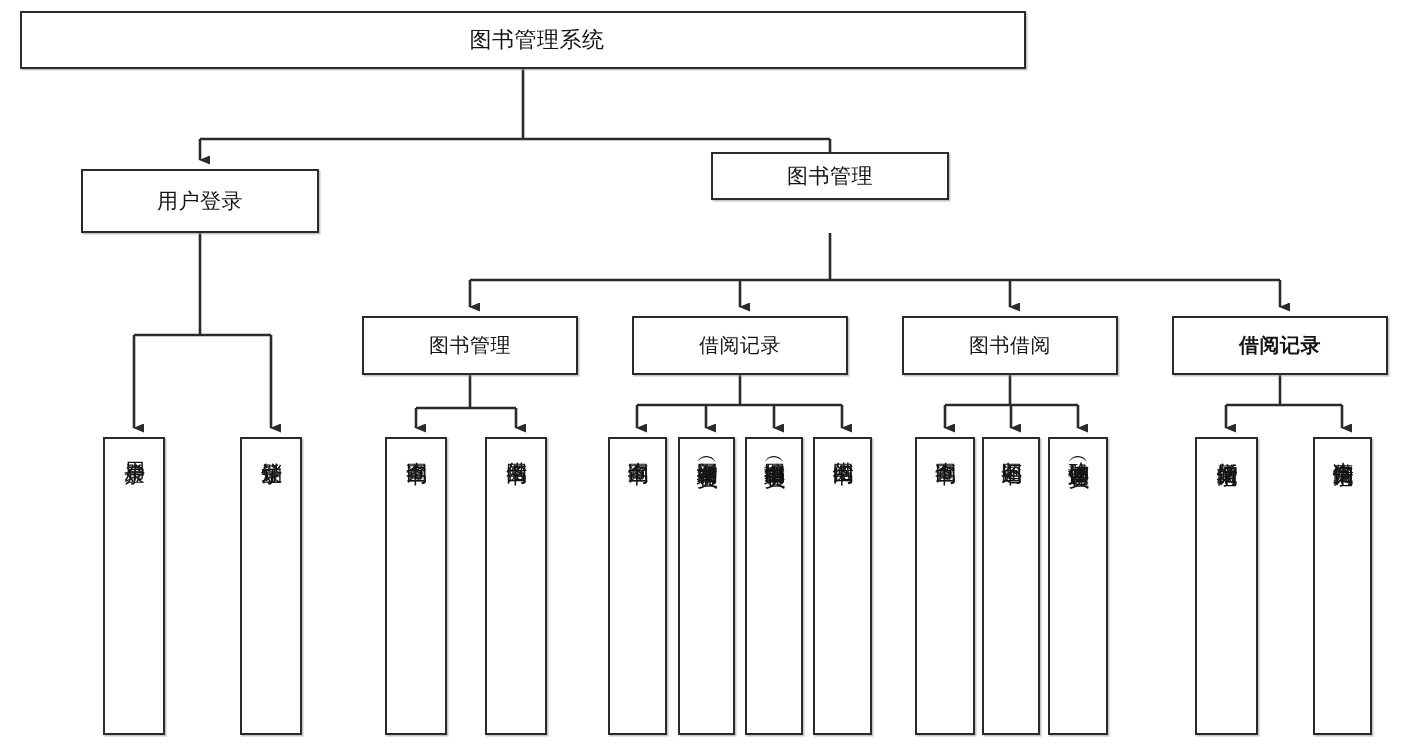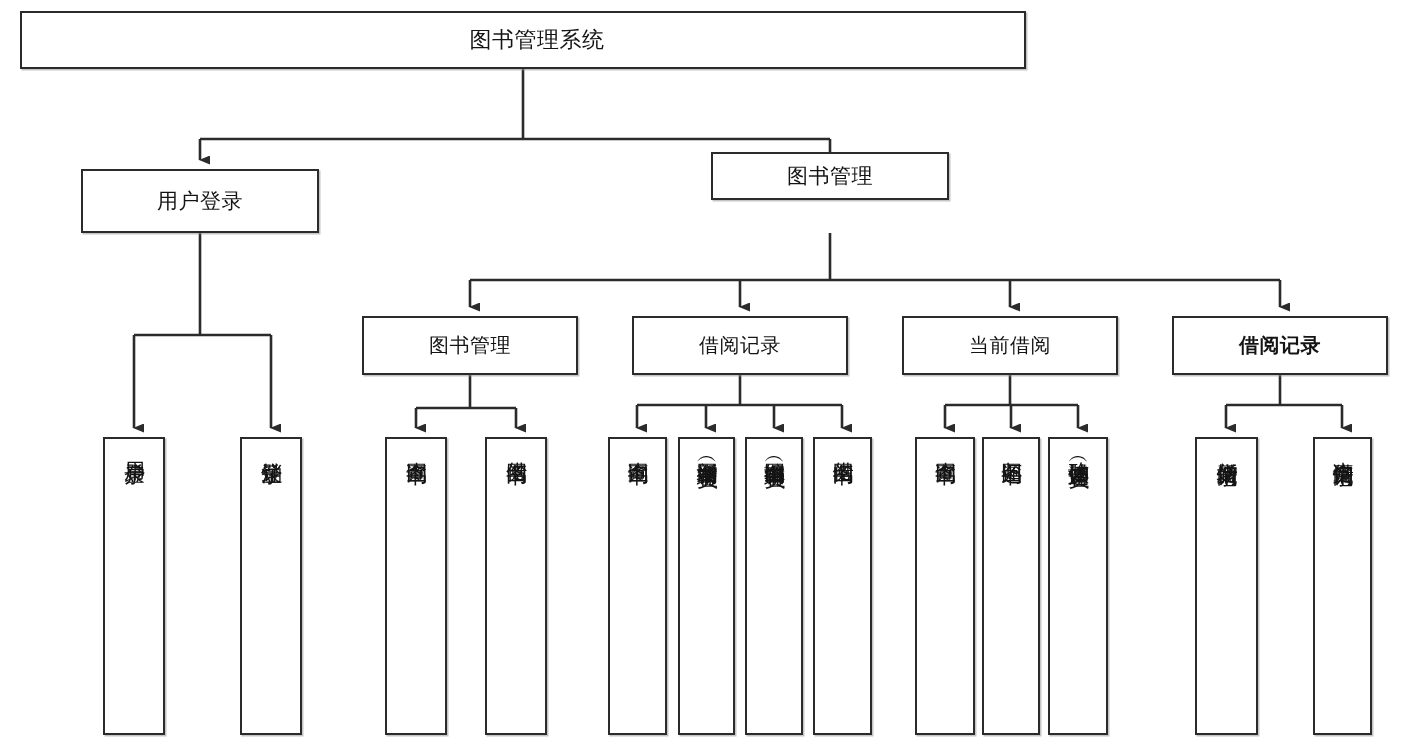--- a/index.html
+++ b/index.html
@@ -138,21 +138,21 @@
     <span class="label" style="font-size: 21px;">图书管理</span>
   </div>
 
   <div class="node h" id="node-l3-0" style="left: 362px; top: 316px; width: 216px; height: 59px; border-color: rgb(43, 43, 43); background: rgb(255, 255, 255); color: rgb(20, 20, 20);">
     <span class="label" style="font-size: 20px;">图书管理</span>
   </div>
   <div class="node h" id="node-l3-1" style="left: 632px; top: 316px; width: 216px; height: 59px; border-color: rgb(43, 43, 43); background: rgb(255, 255, 255); color: rgb(20, 20, 20);">
     <span class="label" style="font-size: 20px;">借阅记录</span>
   </div>
   <div class="node h" id="node-l3-2" style="left: 902px; top: 316px; width: 216px; height: 59px; border-color: rgb(43, 43, 43); background: rgb(255, 255, 255); color: rgb(20, 20, 20);">
-    <span class="label" style="font-size: 20px;">当前借阅</span>
+    <span class="label" style="font-size: 20px;">图书借阅</span>
   </div>
   <div class="node h" id="node-l3-3" style="left: 1172px; top: 316px; width: 216px; height: 59px; border-color: rgb(43, 43, 43); background: rgb(255, 255, 255); color: rgb(20, 20, 20);">
     <span class="label" style="font-size: 20px; font-weight: bold;">借阅记录</span>
   </div>
 
   <div class="node v" id="node-leaf-0" style="left: 103px; top: 437px; width: 62px; height: 298px; border-color: rgb(43, 43, 43); background: rgb(255, 255, 255); color: rgb(20, 20, 20);">
     <span class="label" style="font-size: 21px;">用户登录</span>
   </div>
   <div class="node v" id="node-leaf-1" style="left: 240px; top: 437px; width: 62px; height: 298px; border-color: rgb(43, 43, 43); background: rgb(255, 255, 255); color: rgb(20, 20, 20);">
     <span class="label" style="font-size: 21px;">注销登录</span>

